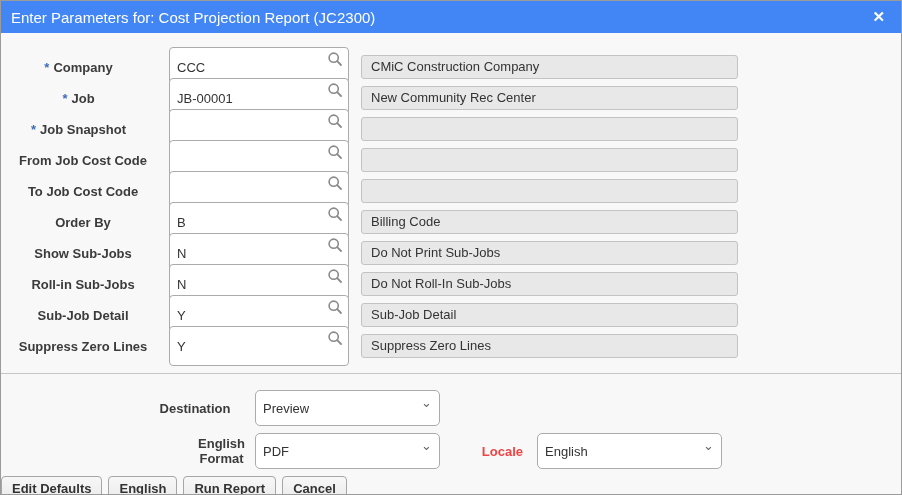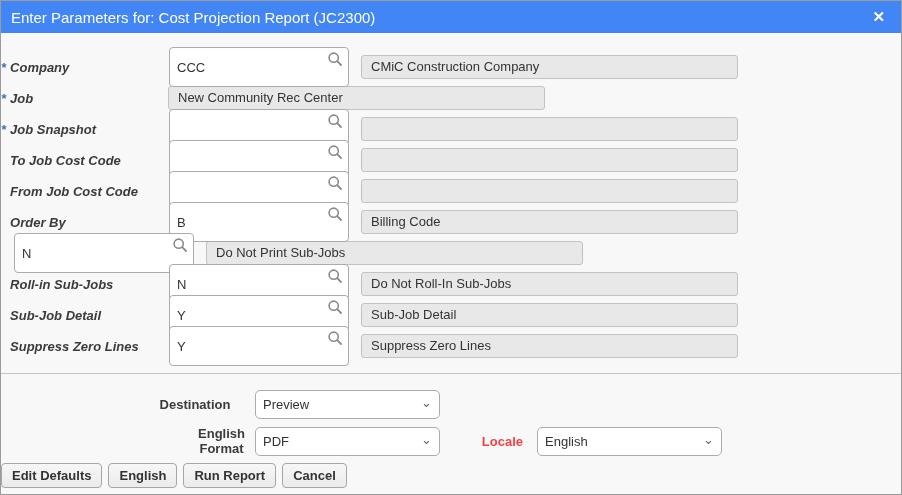--- a/index.html
+++ b/index.html
@@ -50,27 +50,26 @@
     flex: 0 0 auto;
   }
   .form-row {
     display: flex;
     align-items: center;
     height: 24px;
     margin-bottom: 7px;
   }
   .field-label-cell {
     width: 155px;
-    text-align: left;
+    text-align: center;
     font-size: 13px;
     font-weight: bold;
     color: #3b3b3b;
     flex: 0 0 auto;
     white-space: nowrap;
-    font-style: italic;
   }
   .req {
     color: #3c6db8;
     font-weight: bold;
     margin-right: 4px;
   }
   .input-wrap {
     position: relative;
     width: 180px;
     margin-left: 13px;
@@ -138,21 +137,21 @@
     margin-left: 193px;
   }
   .select-wrap {
     position: relative;
     width: 185px;
     margin-left: 6px;
     flex: 0 0 auto;
   }
   .opt-select {
     width: 100%;
-    height: 29px;
+    height: 36px;
     border: 1px solid #ababab;
     border-radius: 5px;
     background: #ffffff;
     font-size: 13px;
     color: #333333;
     padding: 0 22px 0 7px;
     appearance: none;
     -webkit-appearance: none;
     font-family: "Liberation Sans", sans-serif;
   }
@@ -218,80 +217,90 @@
         <line x1="10.2" y1="10.2" x2="14" y2="14" stroke="#8a8a8a" stroke-width="1.8" stroke-linecap="round"></line>
       </svg>
     </div>
     <div class="desc-field">CMiC Construction Company</div>
   </div>
 
   <div class="form-row">
     <div class="field-label-cell">
       <span class="req">*</span><span>Job</span>
     </div>
+    <div class="input-wrap">
+      <input type="text" class="lov-input" value="JB-00001" style="">
+      <svg class="search-icon" viewBox="0 0 16 16">
+        <circle cx="6.7" cy="6.7" r="4.6" fill="none" stroke="#8a8a8a" stroke-width="1.6"></circle>
+        <line x1="10.2" y1="10.2" x2="14" y2="14" stroke="#8a8a8a" stroke-width="1.8" stroke-linecap="round"></line>
+      </svg>
+    </div>
     <div class="desc-field">New Community Rec Center</div>
   </div>
 
   <div class="form-row">
     <div class="field-label-cell">
       <span class="req">*</span><span>Job Snapshot</span>
     </div>
     <div class="input-wrap">
       <input type="text" class="lov-input" value="" style="">
       <svg class="search-icon" viewBox="0 0 16 16">
         <circle cx="6.7" cy="6.7" r="4.6" fill="none" stroke="#8a8a8a" stroke-width="1.6"></circle>
         <line x1="10.2" y1="10.2" x2="14" y2="14" stroke="#8a8a8a" stroke-width="1.8" stroke-linecap="round"></line>
       </svg>
     </div>
     <div class="desc-field"></div>
   </div>
 
   <div class="form-row">
     <div class="field-label-cell">
+      <span class="req" style="visibility: hidden;">*</span><span>From Job Cost Code</span>
+    </div>
+    <div class="input-wrap">
+      <input type="text" class="lov-input" value="" style="">
+      <svg class="search-icon" viewBox="0 0 16 16">
+        <circle cx="6.7" cy="6.7" r="4.6" fill="none" stroke="#8a8a8a" stroke-width="1.6"></circle>
+        <line x1="10.2" y1="10.2" x2="14" y2="14" stroke="#8a8a8a" stroke-width="1.8" stroke-linecap="round"></line>
+      </svg>
+    </div>
+    <div class="desc-field"></div>
+  </div>
+
+  <div class="form-row">
+    <div class="field-label-cell">
       <span class="req" style="visibility: hidden;">*</span><span>To Job Cost Code</span>
     </div>
     <div class="input-wrap">
       <input type="text" class="lov-input" value="" style="">
       <svg class="search-icon" viewBox="0 0 16 16">
         <circle cx="6.7" cy="6.7" r="4.6" fill="none" stroke="#8a8a8a" stroke-width="1.6"></circle>
         <line x1="10.2" y1="10.2" x2="14" y2="14" stroke="#8a8a8a" stroke-width="1.8" stroke-linecap="round"></line>
       </svg>
     </div>
     <div class="desc-field"></div>
   </div>
 
   <div class="form-row">
     <div class="field-label-cell">
-      <span class="req" style="visibility: hidden;">*</span><span>From Job Cost Code</span>
-    </div>
-    <div class="input-wrap">
-      <input type="text" class="lov-input" value="" style="">
-      <svg class="search-icon" viewBox="0 0 16 16">
-        <circle cx="6.7" cy="6.7" r="4.6" fill="none" stroke="#8a8a8a" stroke-width="1.6"></circle>
-        <line x1="10.2" y1="10.2" x2="14" y2="14" stroke="#8a8a8a" stroke-width="1.8" stroke-linecap="round"></line>
-      </svg>
-    </div>
-    <div class="desc-field"></div>
-  </div>
-
-  <div class="form-row">
-    <div class="field-label-cell">
       <span class="req" style="visibility: hidden;">*</span><span>Order By</span>
     </div>
     <div class="input-wrap">
       <input type="text" class="lov-input" value="B" style="">
       <svg class="search-icon" viewBox="0 0 16 16">
         <circle cx="6.7" cy="6.7" r="4.6" fill="none" stroke="#8a8a8a" stroke-width="1.6"></circle>
         <line x1="10.2" y1="10.2" x2="14" y2="14" stroke="#8a8a8a" stroke-width="1.8" stroke-linecap="round"></line>
       </svg>
     </div>
     <div class="desc-field">Billing Code</div>
   </div>
 
   <div class="form-row">
+    <div class="field-label-cell">
+      <span class="req" style="visibility: hidden;">*</span><span>Show Sub-Jobs</span>
+    </div>
     <div class="input-wrap">
       <input type="text" class="lov-input" value="N" style="">
       <svg class="search-icon" viewBox="0 0 16 16">
         <circle cx="6.7" cy="6.7" r="4.6" fill="none" stroke="#8a8a8a" stroke-width="1.6"></circle>
         <line x1="10.2" y1="10.2" x2="14" y2="14" stroke="#8a8a8a" stroke-width="1.8" stroke-linecap="round"></line>
       </svg>
     </div>
     <div class="desc-field">Do Not Print Sub-Jobs</div>
   </div>
 

